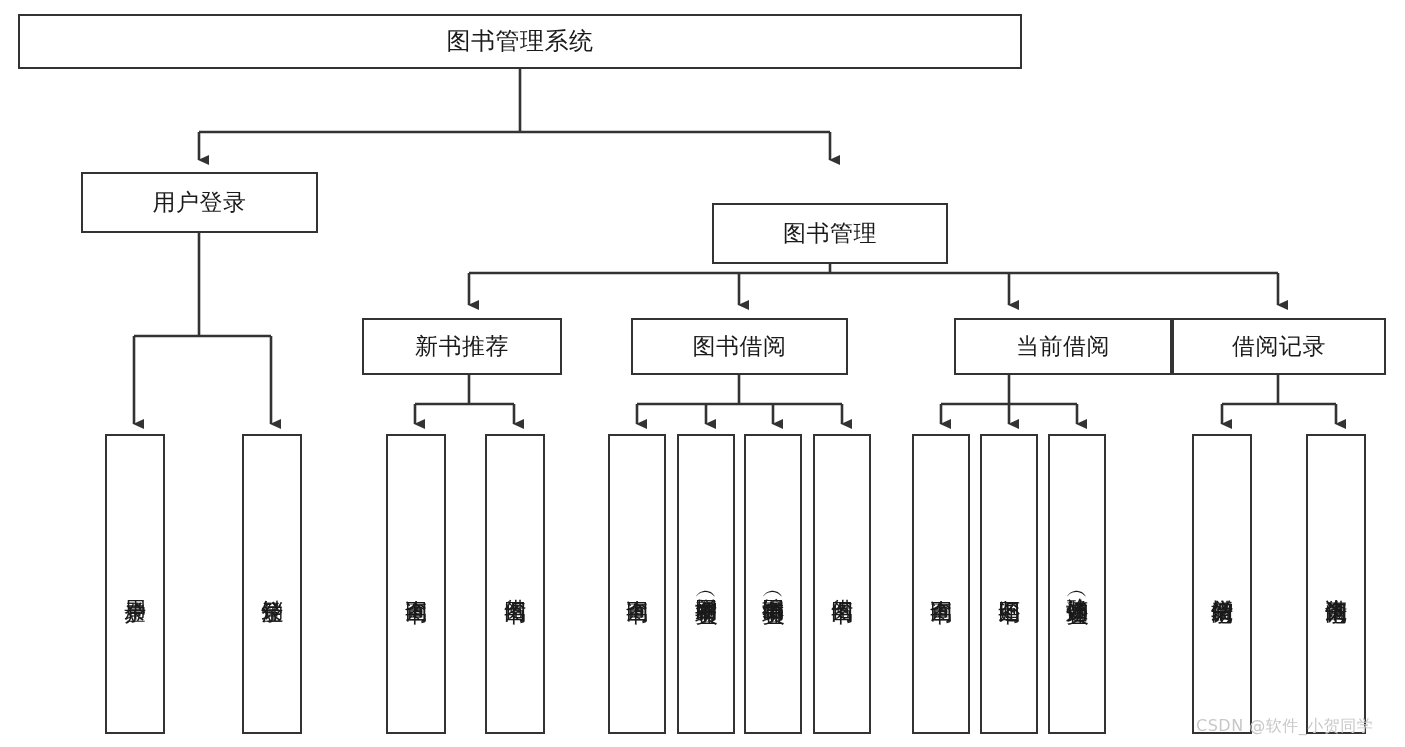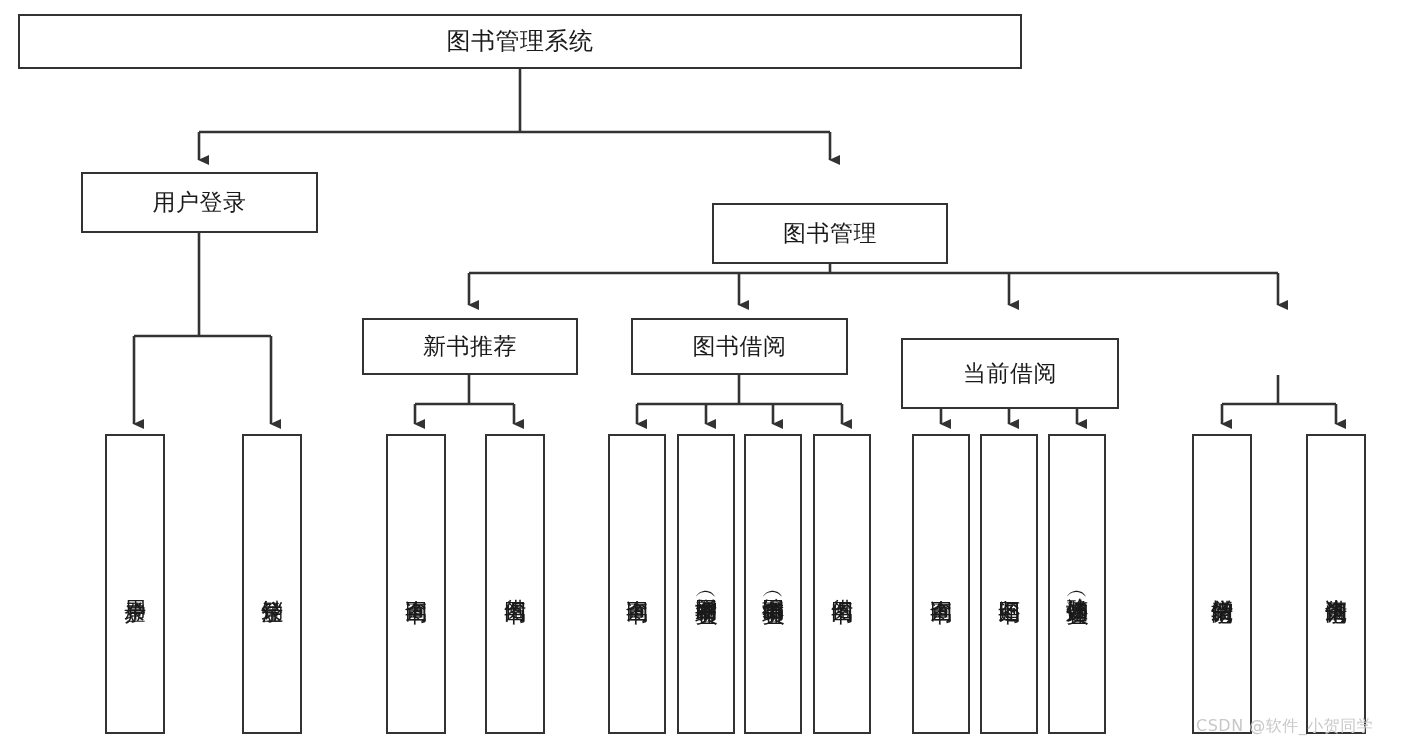--- a/index.html
+++ b/index.html
@@ -135,32 +135,35 @@
   </div>
 
   <div class="node h" style="left:81px; top:172px; width:237px; height:61px;">
     <span class="node-label">用户登录</span>
   </div>
 
   <div class="node h" style="left:712px; top:172px; width:236px; height:61px;margin-top:31px;">
     <span class="node-label">图书管理</span>
   </div>
 
-  <div class="node h" style="left:362px; top:318px; width:216px; height:57px;">
+  <div class="node h" style="left:362px; top:318px; width:200px; height:57px;">
     <span class="node-label">新书推荐</span>
   </div>
 
   <div class="node h" style="left:631px; top:318px; width:217px; height:57px;">
     <span class="node-label">图书借阅</span>
   </div>
 
-  <div class="node h" style="left:901px; top:318px; width:218px; height:71px;margin-top:20px;">
+  <div class="node h" style="left:954px; top:318px; width:218px; height:57px;">
     <span class="node-label">当前借阅</span>
   </div>
 
+  <div class="node h" style="left:1172px; top:318px; width:214px; height:57px;">
+    <span class="node-label">借阅记录</span>
+  </div>
 
   <div class="node v" style="left:105px; top:434px; width:60px; height:300px;">
     <span class="node-label">用户登录</span>
   </div>
 
   <div class="node v" style="left:242px; top:434px; width:60px; height:300px;">
     <span class="node-label">注销登录</span>
   </div>
 
   <div class="node v" style="left:386px; top:434px; width:60px; height:300px;">

